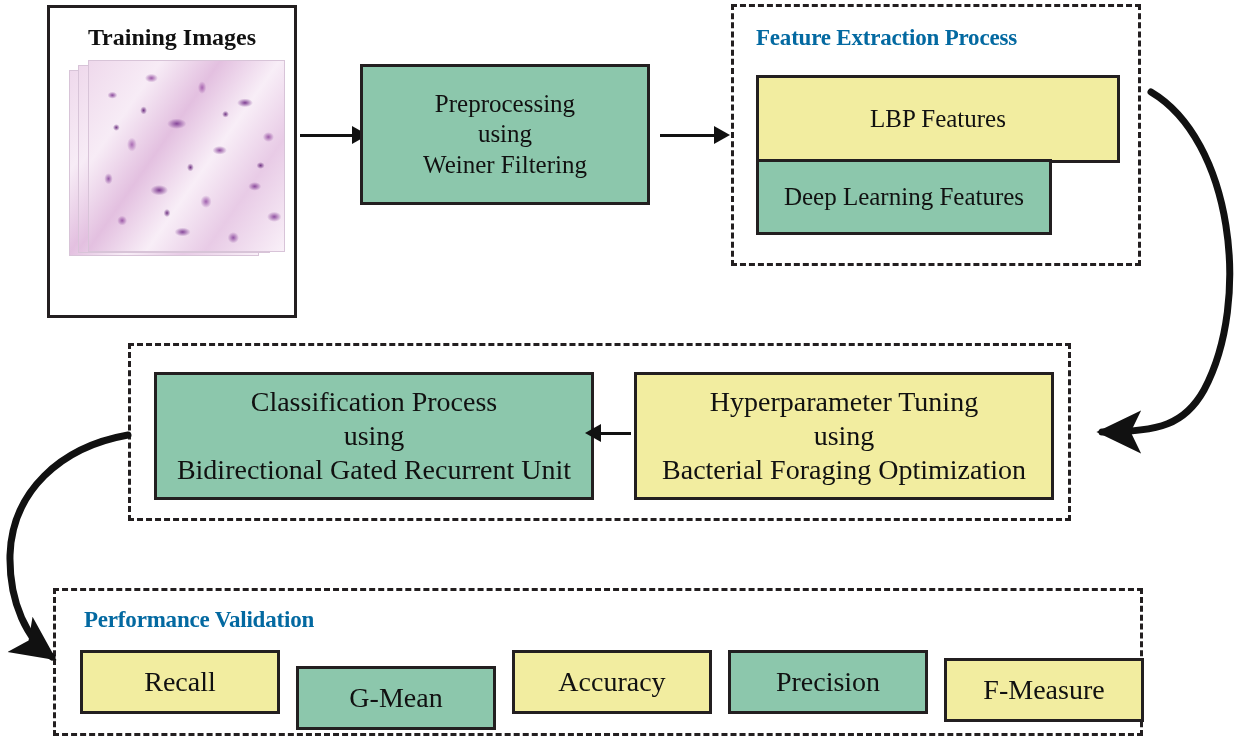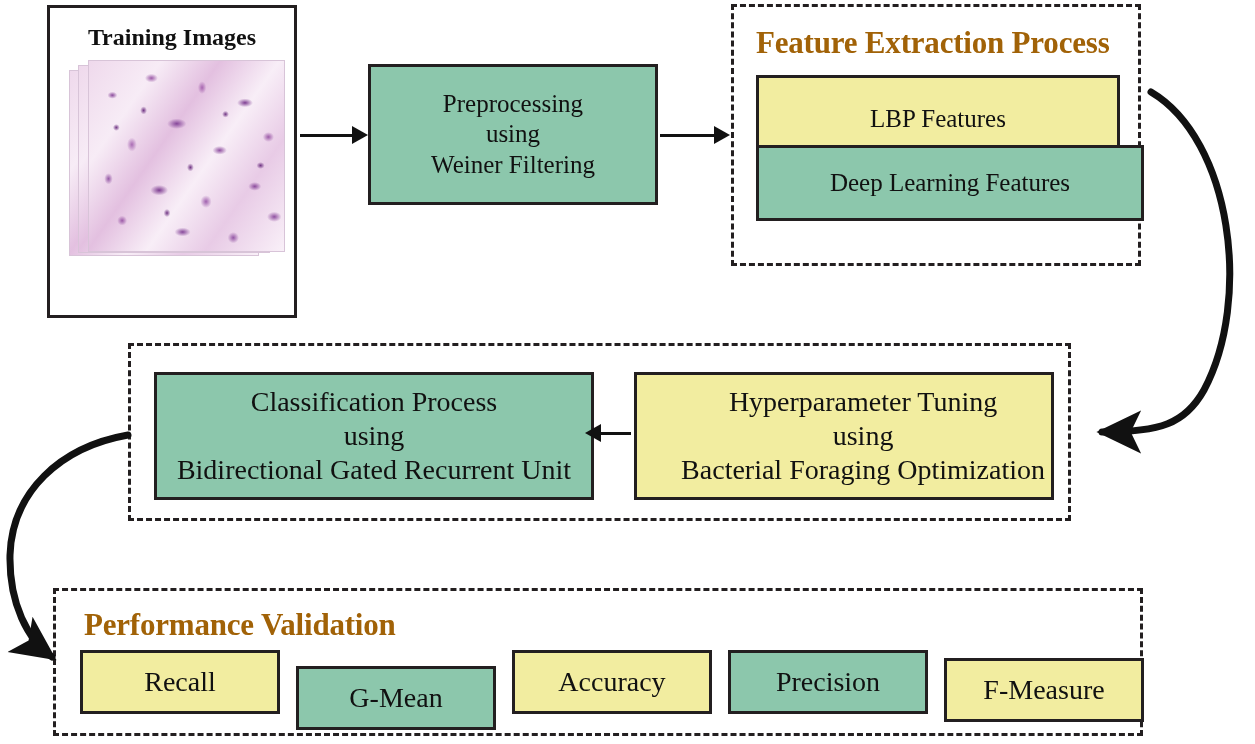--- a/index.html
+++ b/index.html
@@ -38,22 +38,22 @@
   .dashed-group {
     position: absolute;
     box-sizing: border-box;
     border: 3px dashed #231f20;
     background: transparent;
   }
 
   .group-title {
     position: absolute;
     font-weight: bold;
-    font-size: 31px;
-    color: #a16207;
+    font-size: 23px;
+    color: #0369a1;
     letter-spacing: -0.2px;
     white-space: nowrap;
   }
 
   .box-label {
     font-size: 25px;
     line-height: 1.22;
     padding: 0 6px;
     white-space: pre-line;
   }
@@ -158,50 +158,50 @@
     <div class="histo-stack">
       <div class="histo histo-b"></div>
       <div class="histo histo-c"></div>
       <div class="histo histo-a"></div>
     </div>
   </div>
 
   <div class="arrow-line" style="left:300px; top:134px; width:52px;"></div>
   <div class="arrow-head-right" style="left:352px; top:126px;"></div>
 
-  <div class="node solid-box fill-green" id="preprocessing-box" style="left:368px; top:64px; width:290px; height:141px;">
+  <div class="node solid-box fill-green" id="preprocessing-box" style="left:360px; top:64px; width:290px; height:141px;">
     <span class="box-label">Preprocessing
 using
 Weiner Filtering</span>
   </div>
 
   <div class="arrow-line" style="left:660px; top:134px; width:56px;"></div>
   <div class="arrow-head-right" style="left:714px; top:126px;"></div>
 
   <div class="dashed-group" id="feature-group" style="left:731px; top:4px; width:410px; height:262px;">
     <div class="group-title" style="left:22px; top:18px;">Feature Extraction Process</div>
 
     <div class="node solid-box fill-yellow" style="left:22px; top:68px; width:364px; height:88px;">
       <span class="box-label">LBP Features</span>
     </div>
 
-    <div class="node solid-box fill-green" style="left:22px; top:138px; width:388px; height:76px;">
+    <div class="node solid-box fill-green" style="left:22px; top:152px; width:296px; height:76px;">
       <span class="box-label">Deep Learning Features</span>
     </div>
   </div>
 
   <div class="dashed-group" id="middle-group" style="left:128px; top:343px; width:943px; height:178px;">
 
     <div class="node solid-box fill-green" style="left:23px; top:26px; width:440px; height:128px;">
       <span class="box-label box-label-sm">Classification Process
 using
 Bidirectional Gated Recurrent Unit</span>
     </div>
 
-    <div class="node solid-box fill-yellow" style="left:503px; top:26px; width:420px; height:128px;justify-content:flex-end;">
+    <div class="node solid-box fill-yellow" style="left:503px; top:26px; width:420px; height:128px;">
       <span class="box-label box-label-sm">Hyperparameter Tuning
 using
 Bacterial Foraging Optimization</span>
     </div>
   </div>
 
   <div class="arrow-line" style="left:601px; top:432px; width:30px;"></div>
   <div class="arrow-head-left" style="left:585px; top:424px;"></div>
 
   <div class="dashed-group" id="performance-group" style="left:53px; top:588px; width:1090px; height:148px;">

